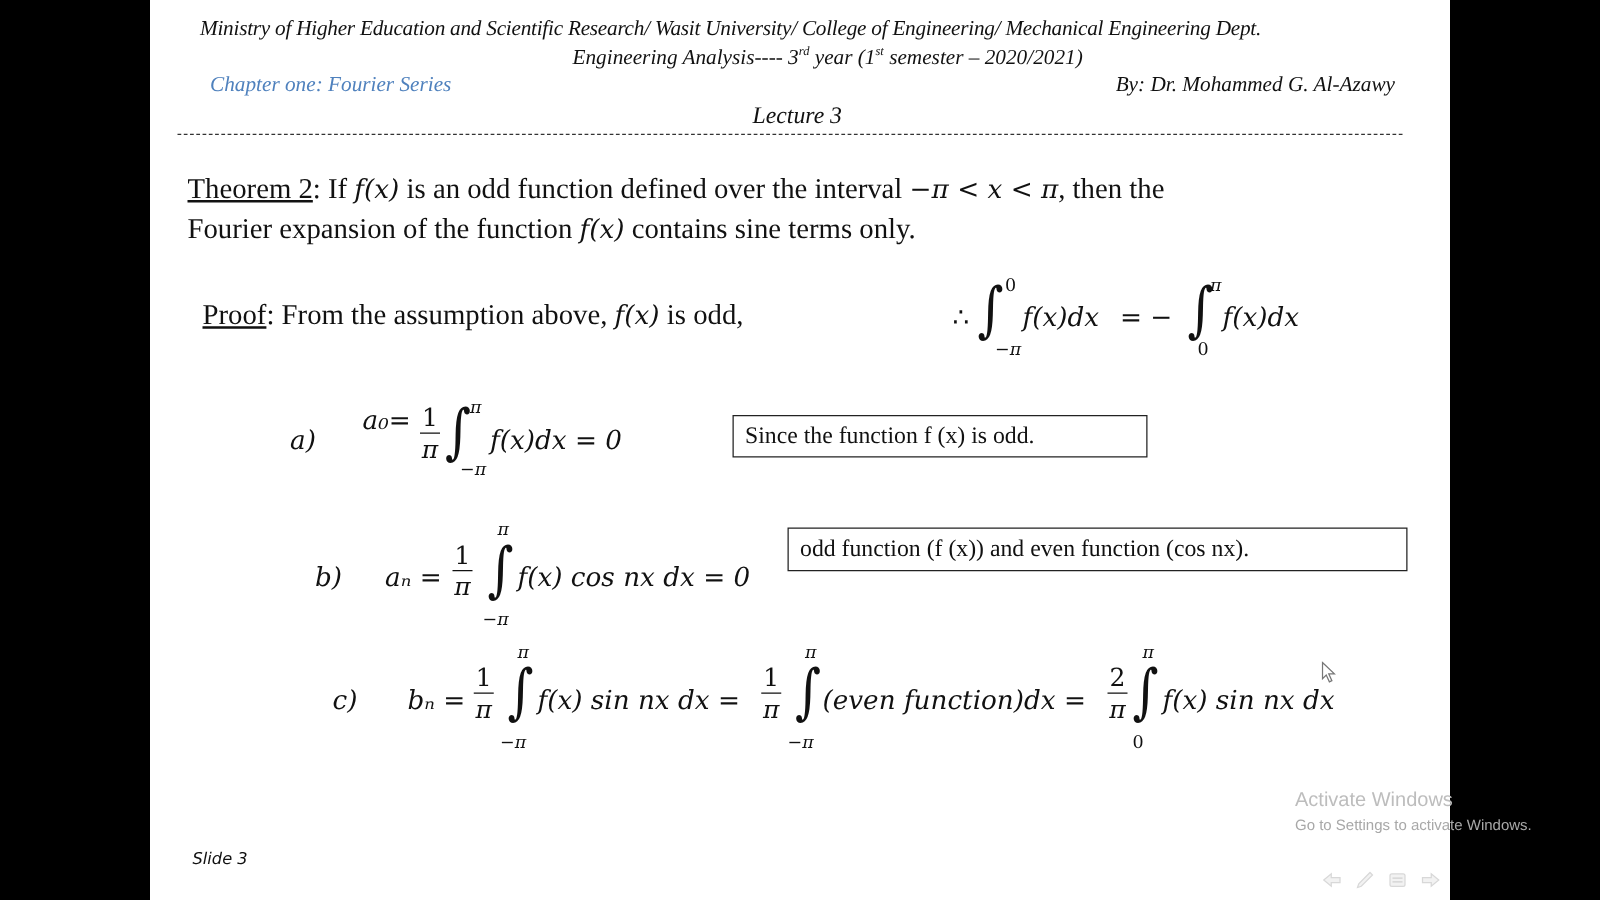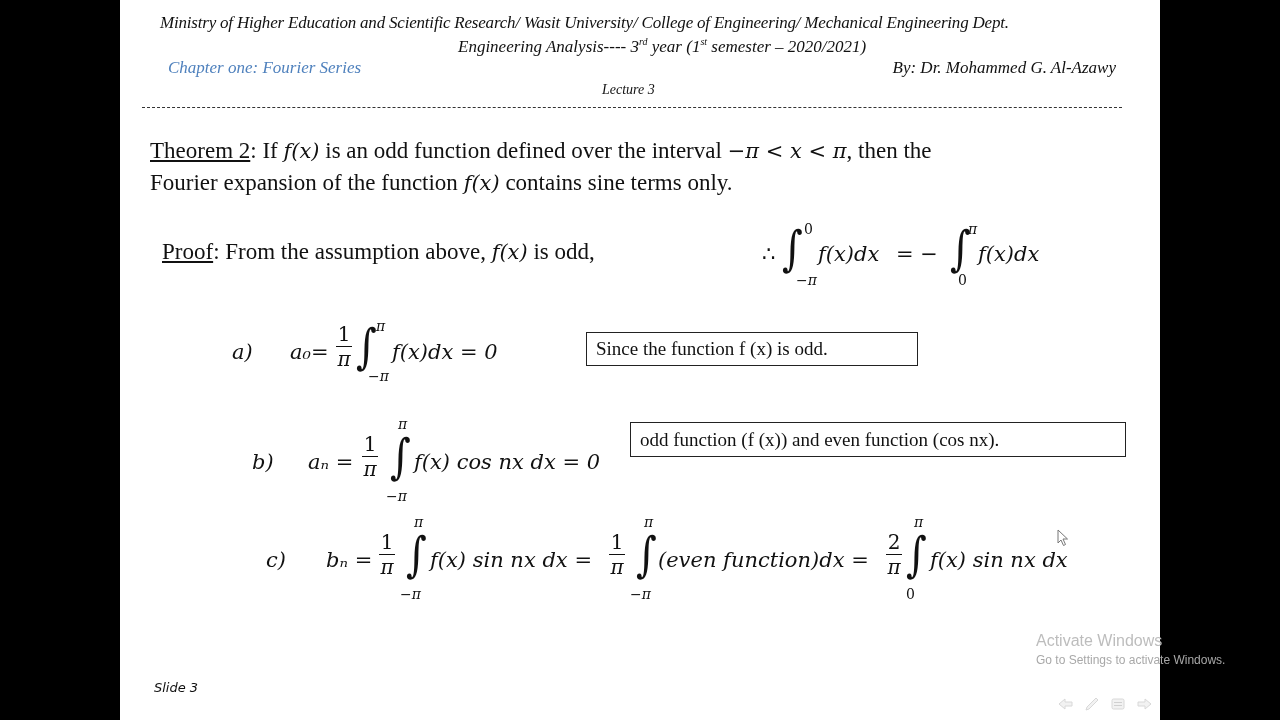--- a/index.html
+++ b/index.html
@@ -4,21 +4,21 @@
 <style>
   html, body { margin:0; padding:0; }
   body { width:1280px; height:720px; background:#000; position:relative; overflow:hidden; }
   .slide { position:absolute; left:120px; top:0; width:1040px; height:720px; background:#fff; overflow:hidden; }
   .serif { font-family:"Liberation Serif","DejaVu Serif",serif; }
   .hdr { position:absolute; font-style:italic; font-size:17px; color:#111; white-space:nowrap; }
   .hdr.l1 { left:40px; top:13px; letter-spacing:-0.2px; }
   .hdr.l2 { left:338px; top:36px; }
   .hdr.chap { left:48px; top:58px; color:#4f81bd; }
   .hdr.by { right:44px; top:58px; }
-  .hdr.lec { left:482px; top:82px; font-size:14px; }
+  .hdr.lec { left:482px; top:82px; font-size:19px; }
   sup { font-size:10px; }
   .dash { position:absolute; left:22px; top:107px; width:980px; height:0; border-top:1.5px dashed #333; }
   .txt { position:absolute; font-size:23px; color:#111; white-space:nowrap; }
   .u { text-decoration:underline;text-align:center; }
   .m { font-family:"DejaVu Serif",serif; font-style:italic; font-size:21px; }
   .mn { font-family:"DejaVu Serif",serif; font-size:21px; }
   .int { font-family:"DejaVu Serif",serif; font-size:40px; line-height:1; display:inline-block; transform:scaleY(1.2); }
   .lim { position:absolute; font-family:"DejaVu Serif",serif; font-style:italic; font-size:14px; color:#111; }
   .lim.n { font-style:normal; }
   .frac { position:absolute; font-family:"DejaVu Serif",serif; font-size:20px; text-align:center; width:16px; color:#111; }
@@ -60,21 +60,21 @@
     <span class="txt m" style="left:698px; top:242px;">f(x)dx</span>
     <span class="txt mn" style="left:776px; top:242px;">= −</span>
     <span class="txt" style="left:830px; top:228px;"><span class="int">∫</span></span>
     <span class="lim" style="left:848px; top:221px;">π</span>
     <span class="lim n" style="left:838px; top:272px;">0</span>
     <span class="txt m" style="left:858px; top:242px;">f(x)dx</span>
   </div>
 
   <div>
     <span class="txt m" style="left:112px; top:340px;">a)</span>
-    <span class="txt m" style="left:170px; top:340px;">a₀=</span>
+    <span class="txt m" style="left:170px; top:324px;">a₀=</span>
     <div class="frac" style="left:216px; top:322px;">
         <span class="num">1</span>
         <span class="den">π</span>
       </div>
     <span class="txt" style="left:236px; top:326px;"><span class="int">∫</span></span>
     <span class="lim" style="left:256px; top:318px;">π</span>
     <span class="lim" style="left:248px; top:368px;">−π</span>
     <span class="txt m" style="left:272px; top:340px;">f(x)dx =  0</span>
     <div class="box serif" style="left:466px; top:332px; width:312px; height:25px; padding-top:3px;">Since the function f (x) is odd.</div>
   </div>

